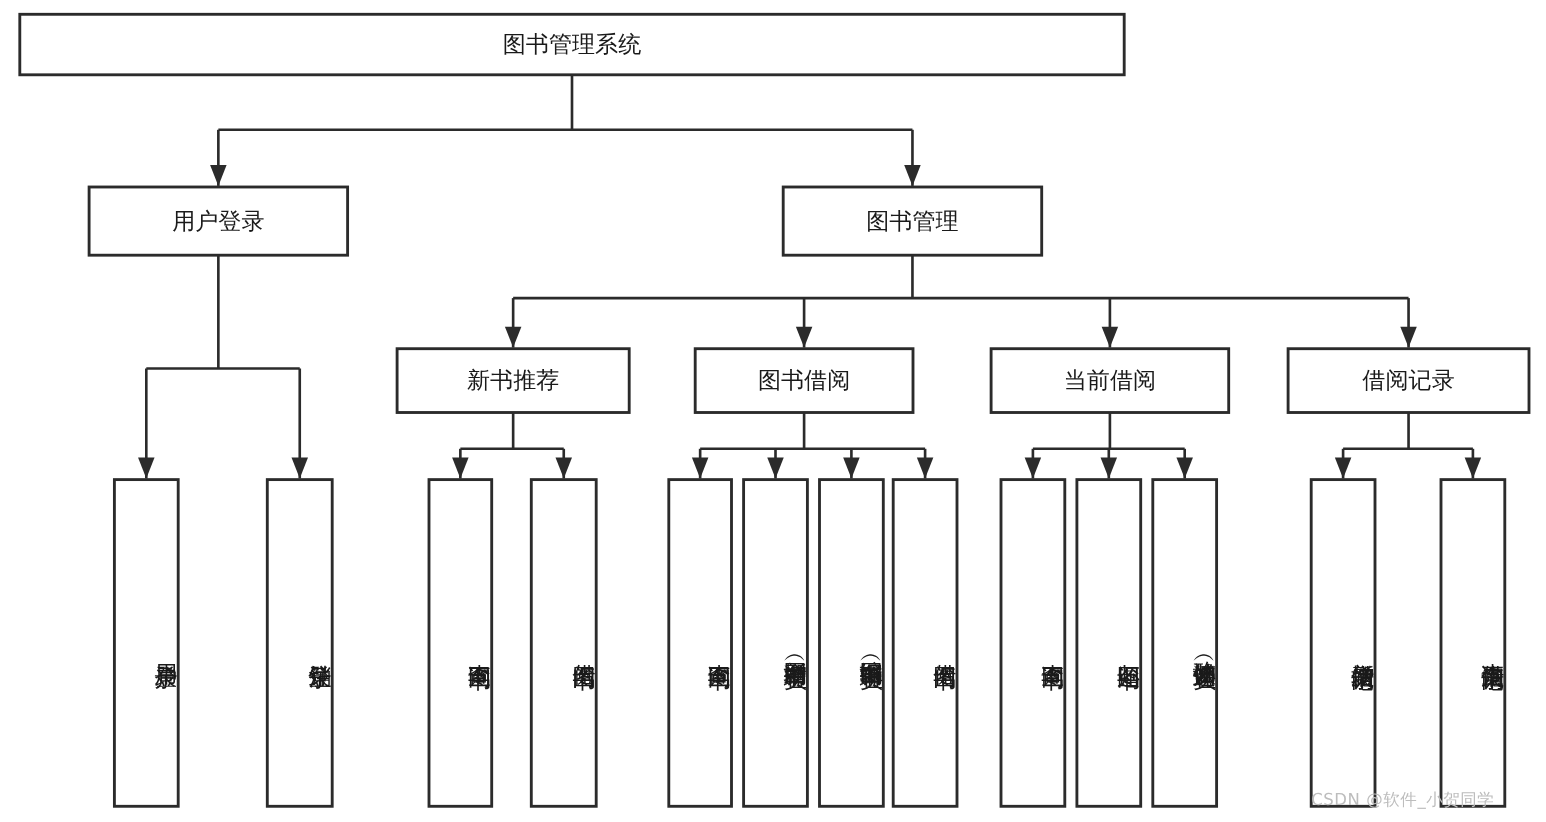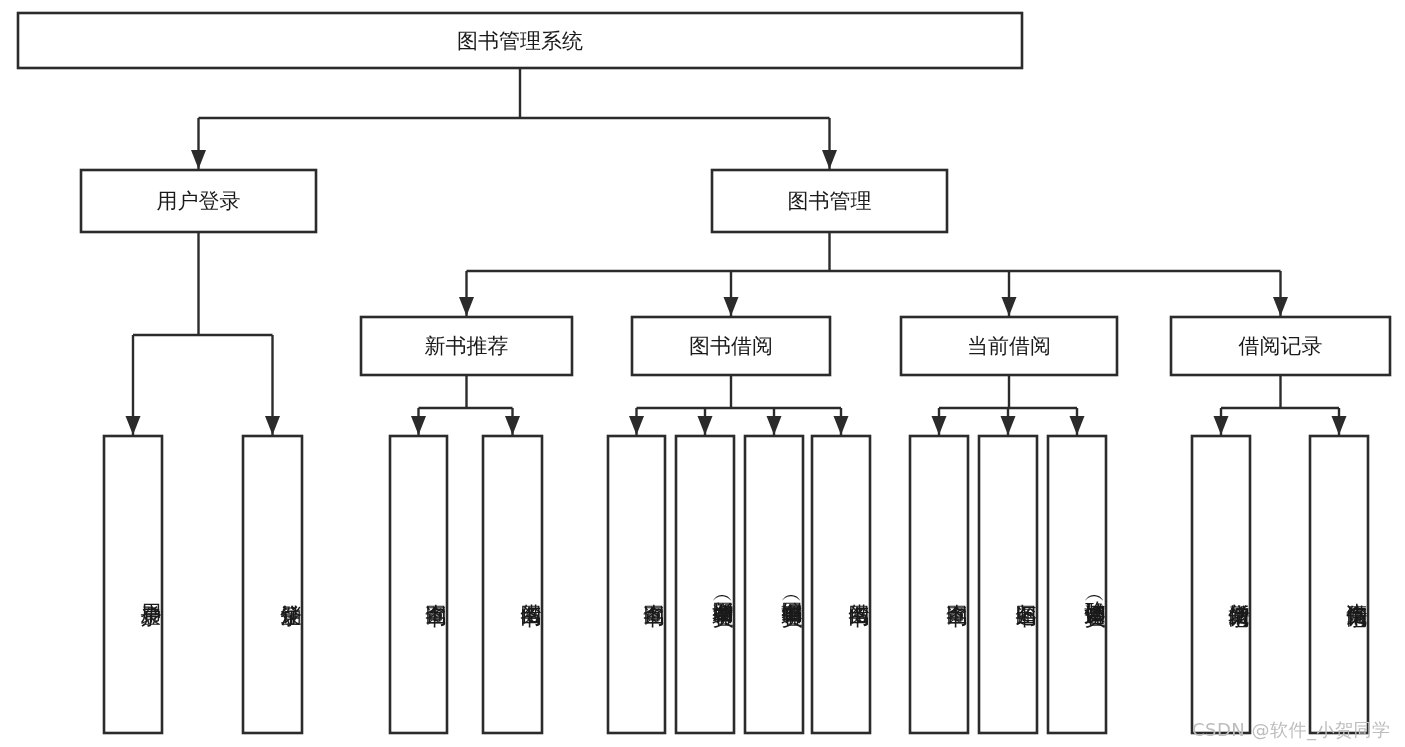--- a/index.html
+++ b/index.html
@@ -63,21 +63,21 @@
     display: flex;
     align-items: flex-start;
     justify-content: center;
     white-space: nowrap;
     pointer-events: none;
     user-select: none;
   }
   .watermark {
     position: absolute;
     font-family: "DejaVu Sans", "Liberation Sans", sans-serif;
-    font-size: 18px;
+    font-size: 15px;
     color: #bdbdbd;
     white-space: nowrap;
     letter-spacing: 0.5px;
   }
 </style>
 </head>
 <body>
 
 <div id="diagram-root">
 

